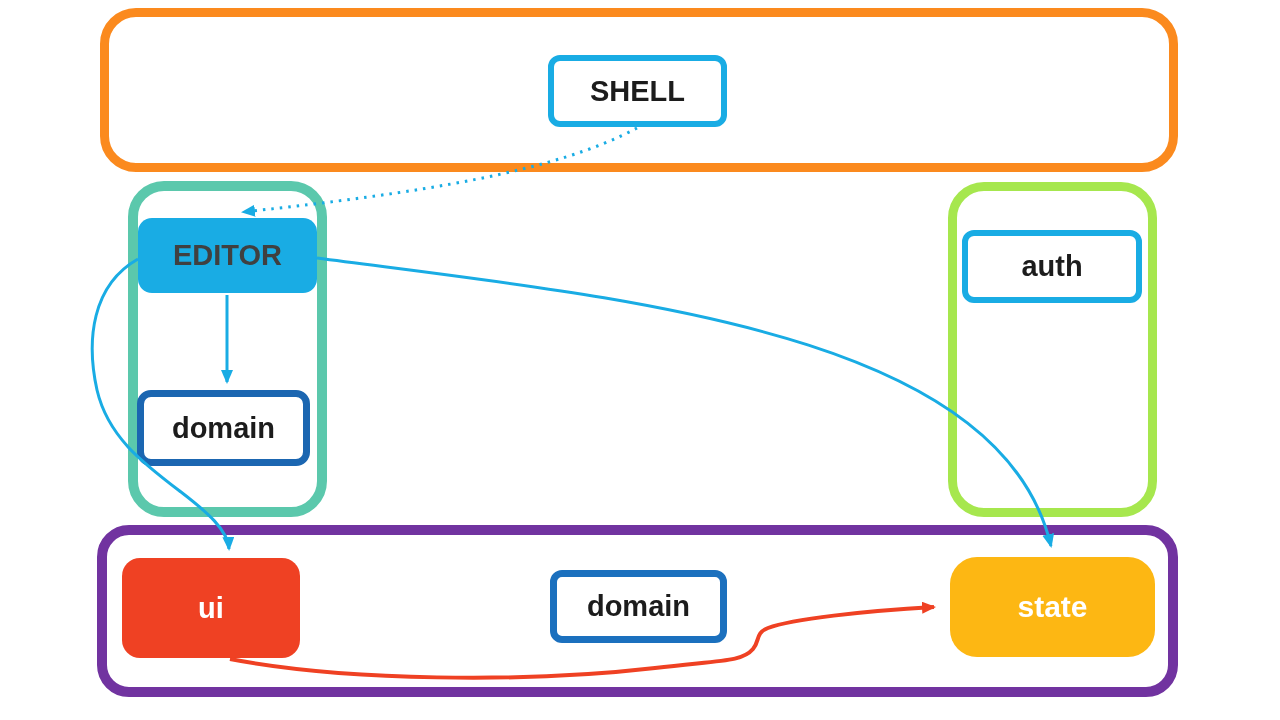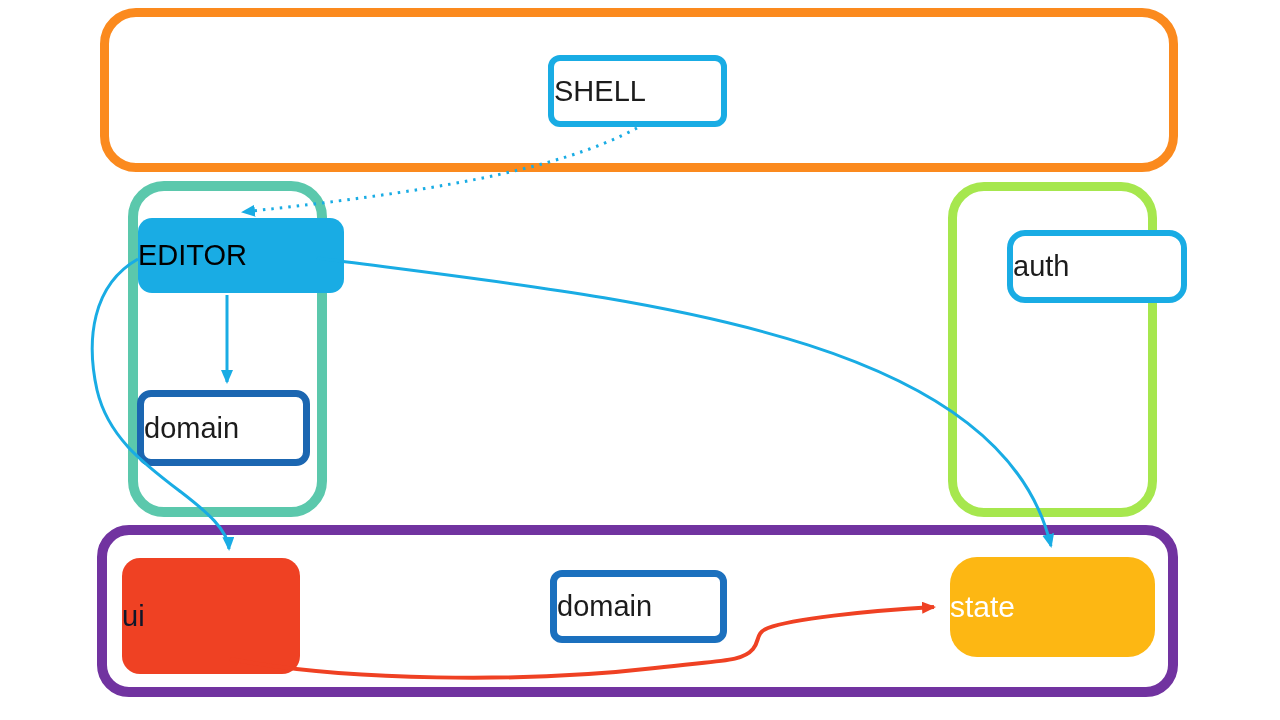--- a/index.html
+++ b/index.html
@@ -2,34 +2,34 @@
 <html><head>
 <meta charset="utf-8">
 <style>
   html,body{margin:0;padding:0;background:#fff;}
   #canvas{
     position:relative;width:1280px;height:720px;background:#ffffff;
     font-family:"Liberation Sans", sans-serif;overflow:hidden;
   }
   .group{position:absolute;box-sizing:border-box;background:transparent;}
   .node{
-    position:absolute;box-sizing:border-box;display:flex;align-items:center;
-    background:#ffffff;color:#1c1c1c;font-size:29px;line-height:1;
+    position:absolute;box-sizing:border-box;display:flex;align-items:center;justify-content:center;
+    background:#ffffff;color:#1c1c1c;font-size:29px;line-height:1;font-weight:bold;
   }
   
   #shell-group {left:100px;top:8px;  width:1078px;height:164px;border:9px  solid #FB8A1E;border-radius:36px;}
   #editor-group{left:128px;top:181px;width:199px; height:336px;border:10px solid #5BC8AC;border-radius:36px;}
   #auth-group  {left:948px;top:182px;width:209px; height:335px;border:9px  solid #A6E74E;border-radius:36px;}
   #bottom-group{left:97px; top:525px;width:1081px;height:172px;border:10px solid #7133A0;border-radius:32px;}
   
   #shell-node        {left:548px;top:55px; width:179px;height:72px; border:6px solid #19ACE4;border-radius:12px;}
-  #editor-node       {left:138px;top:218px;width:206px;height:75px; background:#19ACE4;color:#000000;border-radius:14px;}
+  #editor-node       {left:138px;top:218px;width:179px;height:75px; background:#19ACE4;color:#404040;border-radius:14px;}
   #editor-domain-node{left:137px;top:390px;width:173px;height:76px; border:7px solid #1B66B1;border-radius:14px;}
-  #auth-node         {left:962px;top:230px;width:180px;height:73px; border:6px solid #19ACE4;border-radius:18px;margin-left:45px;}
-  #ui-node           {left:122px;top:558px;width:178px;height:116px;background:#EF4123;color:#0f172a;border-radius:18px;}
+  #auth-node         {left:962px;top:230px;width:180px;height:73px; border:6px solid #19ACE4;border-radius:12px;}
+  #ui-node           {left:122px;top:558px;width:178px;height:100px;background:#EF4123;color:#ffffff;border-radius:18px;}
   #bottom-domain-node{left:550px;top:570px;width:177px;height:73px; border:7px solid #1B70BE;border-radius:12px;}
   #state-node        {left:950px;top:557px;width:205px;height:100px;background:#FDB713;color:#ffffff;border-radius:27px;font-size:30px;}
   #edges-overlay{position:absolute;left:0;top:0;width:1280px;height:720px;pointer-events:none;}
 </style>
 </head>
 <body>
 
 <div id="canvas">
 
   <div class="group" id="shell-group"></div>

